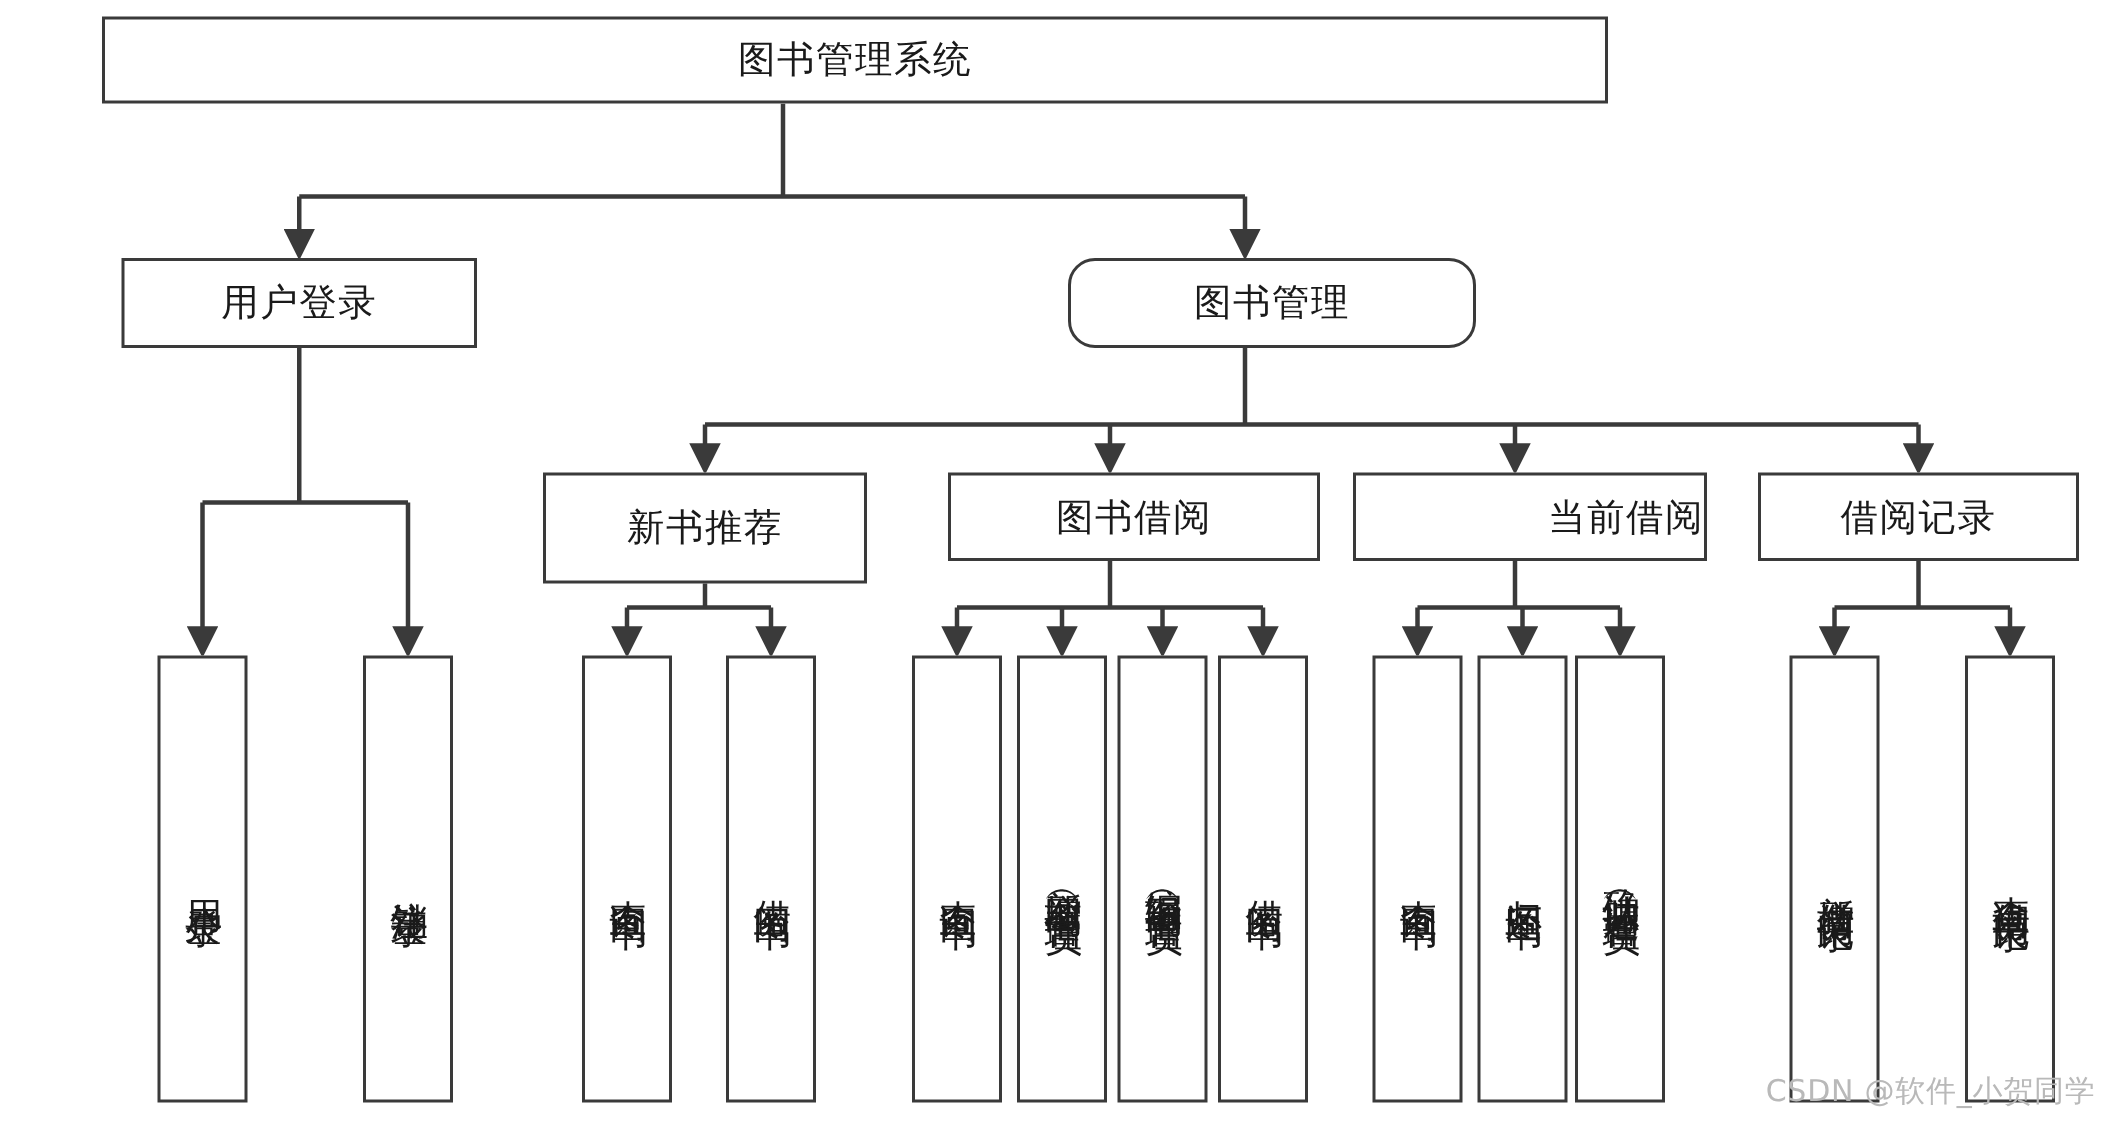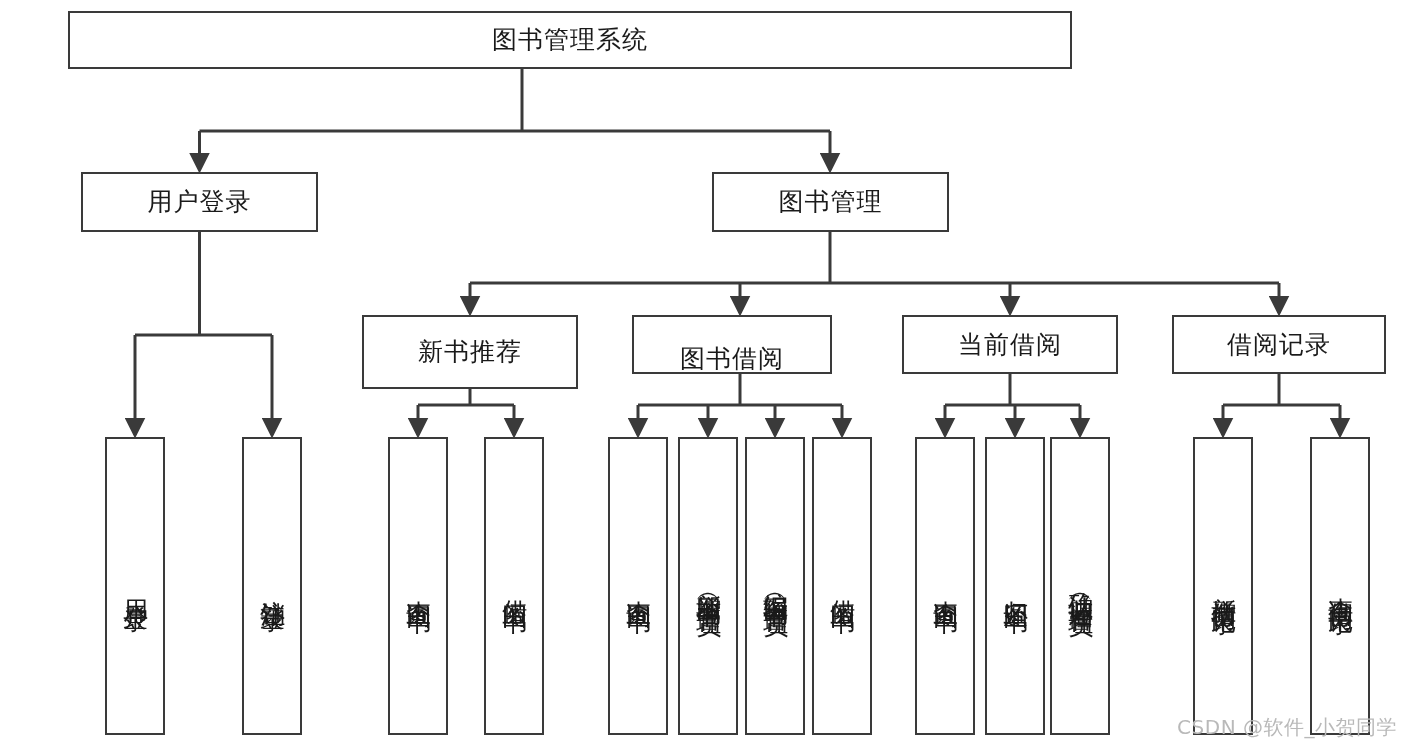--- a/index.html
+++ b/index.html
@@ -115,30 +115,30 @@
       </g>
   </svg>
 
   <div id="nodes-layer">
       <div class="node horiz" style="left: 20px; top: 11px; width: 1004px; height: 58px; margin-left: 48px;">
         <span class="label">图书管理系统</span>
       </div>
       <div class="node horiz" style="left: 81px; top: 172px; width: 237px; height: 60px;">
         <span class="label">用户登录</span>
       </div>
-      <div class="node horiz" style="left: 712px; top: 172px; width: 237px; height: 60px;">
+      <div class="node horiz" style="left: 712px; top: 172px; width: 272px; height: 60px; border-radius: 18px;">
         <span class="label">图书管理</span>
       </div>
       <div class="node horiz" style="left: 362px; top: 315px; width: 216px; height: 74px;">
         <span class="label">新书推荐</span>
       </div>
-      <div class="node horiz" style="left: 632px; top: 315px; width: 200px; height: 59px; align-items: flex-end;">
+      <div class="node horiz" style="left: 632px; top: 315px; width: 248px; height: 59px;">
         <span class="label">图书借阅</span>
       </div>
-      <div class="node horiz" style="left: 902px; top: 315px; width: 216px; height: 59px;">
+      <div class="node horiz" style="left: 902px; top: 315px; width: 236px; height: 59px; justify-content: flex-end;">
         <span class="label">当前借阅</span>
       </div>
       <div class="node horiz" style="left: 1172px; top: 315px; width: 214px; height: 59px;">
         <span class="label">借阅记录</span>
       </div>
       <div class="node vert" style="left: 105px; top: 437px; width: 60px; height: 298px;">
         <span class="label">用户登录</span>
       </div>
       <div class="node vert" style="left: 242px; top: 437px; width: 60px; height: 298px;">
         <span class="label">注销登录</span>

